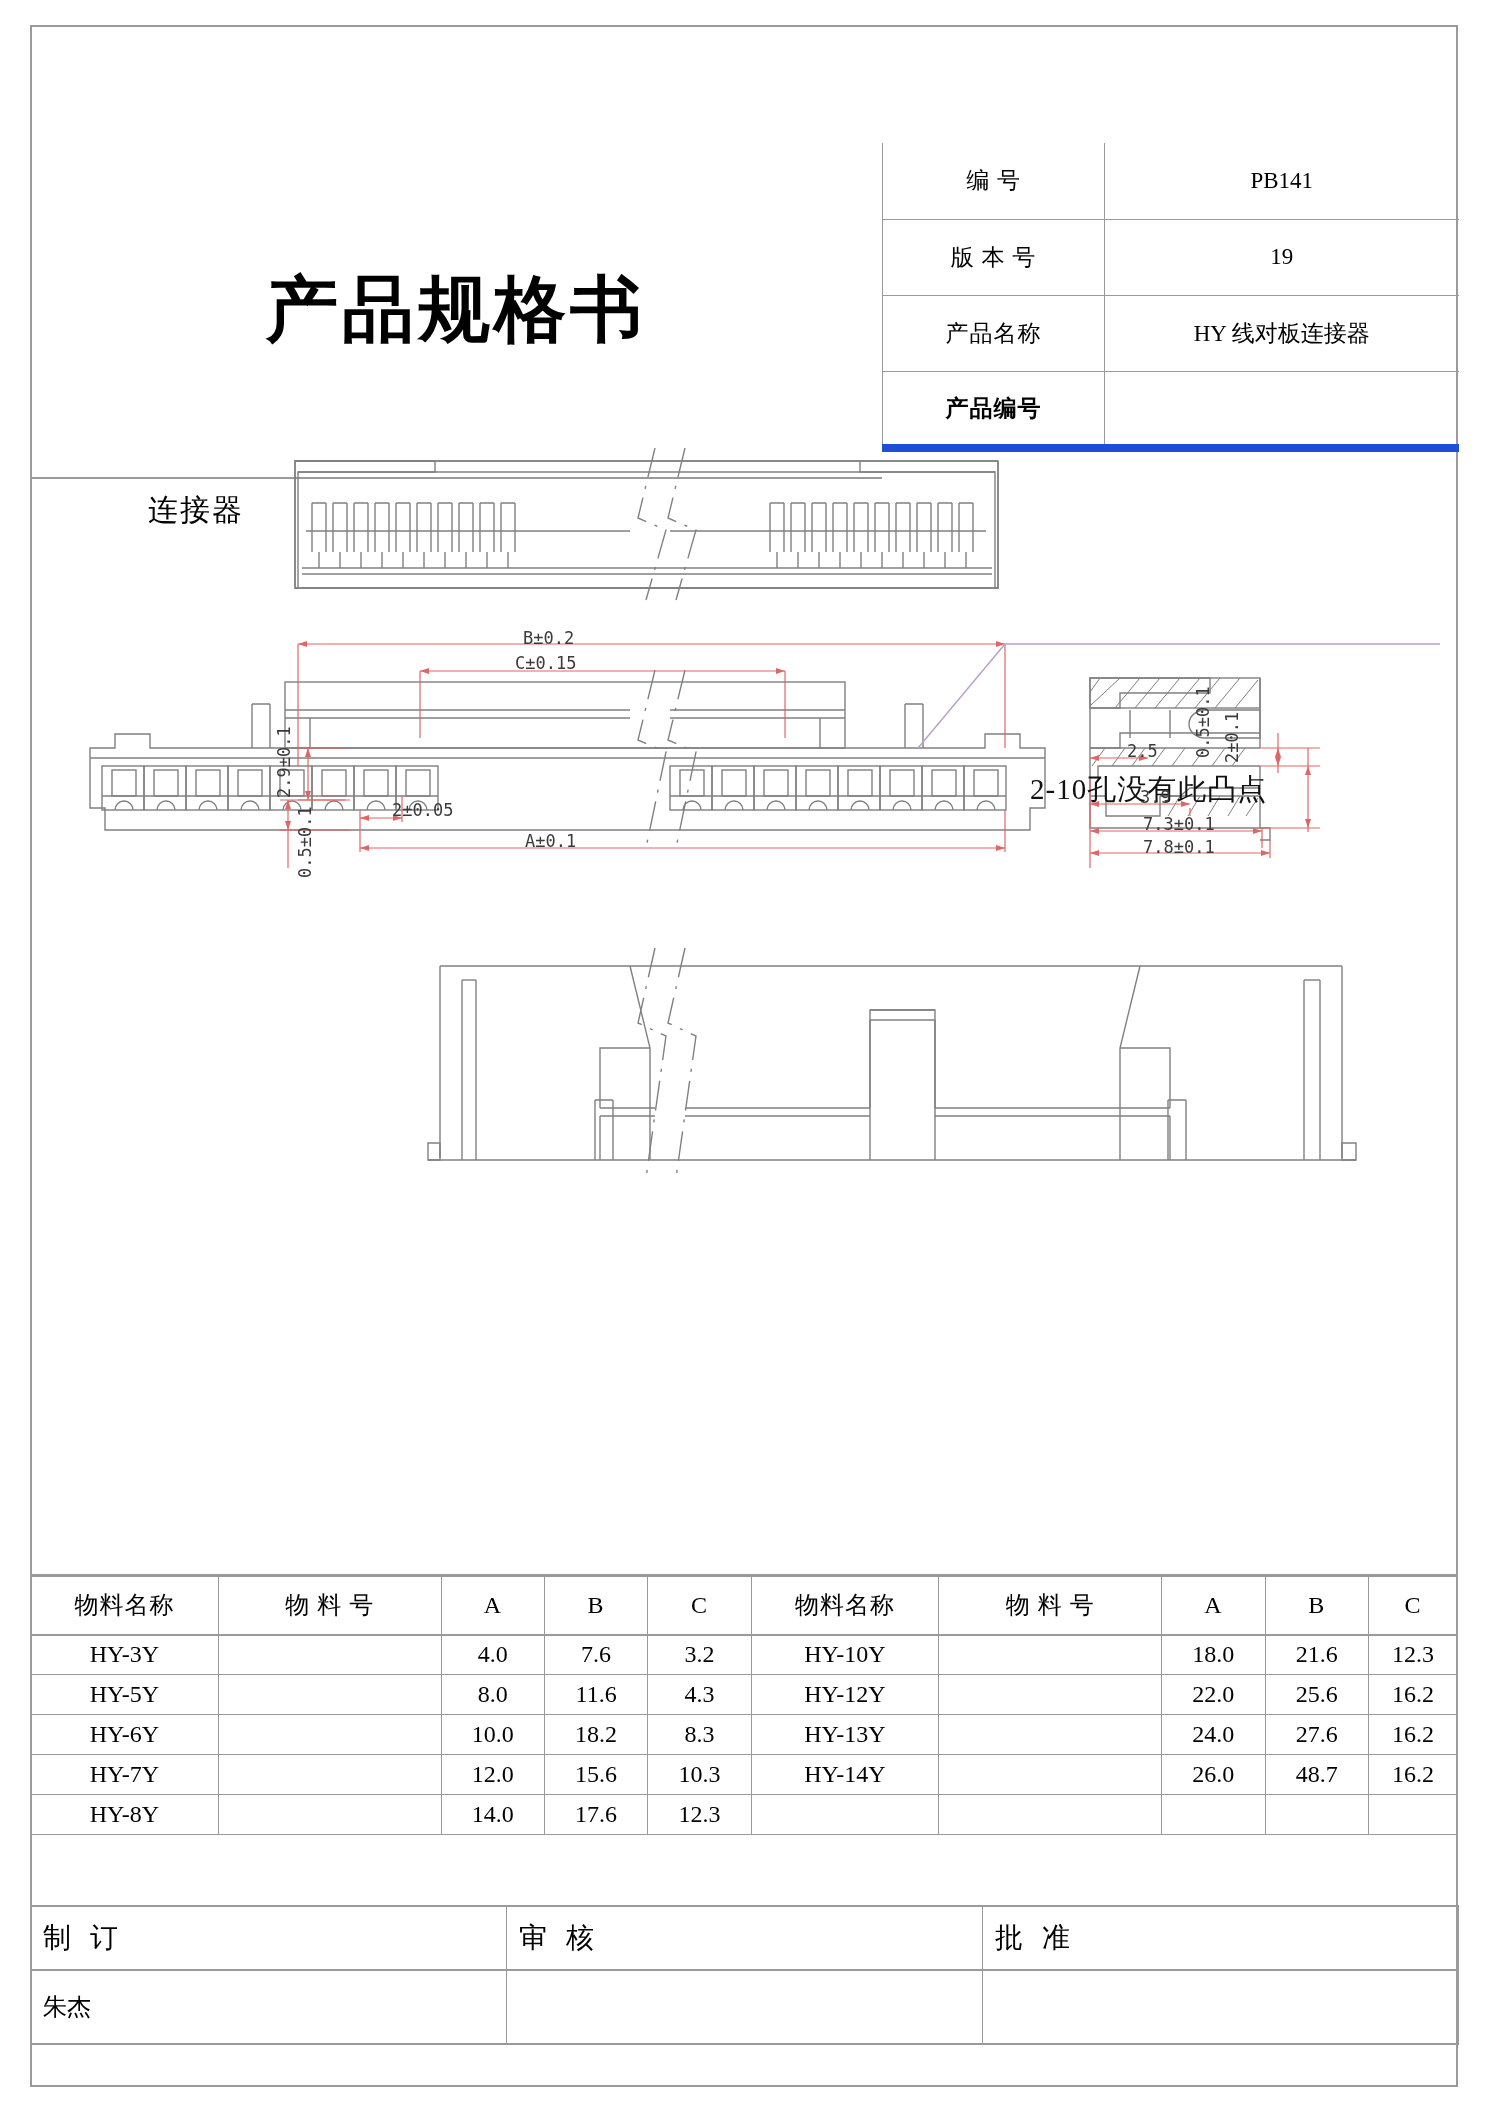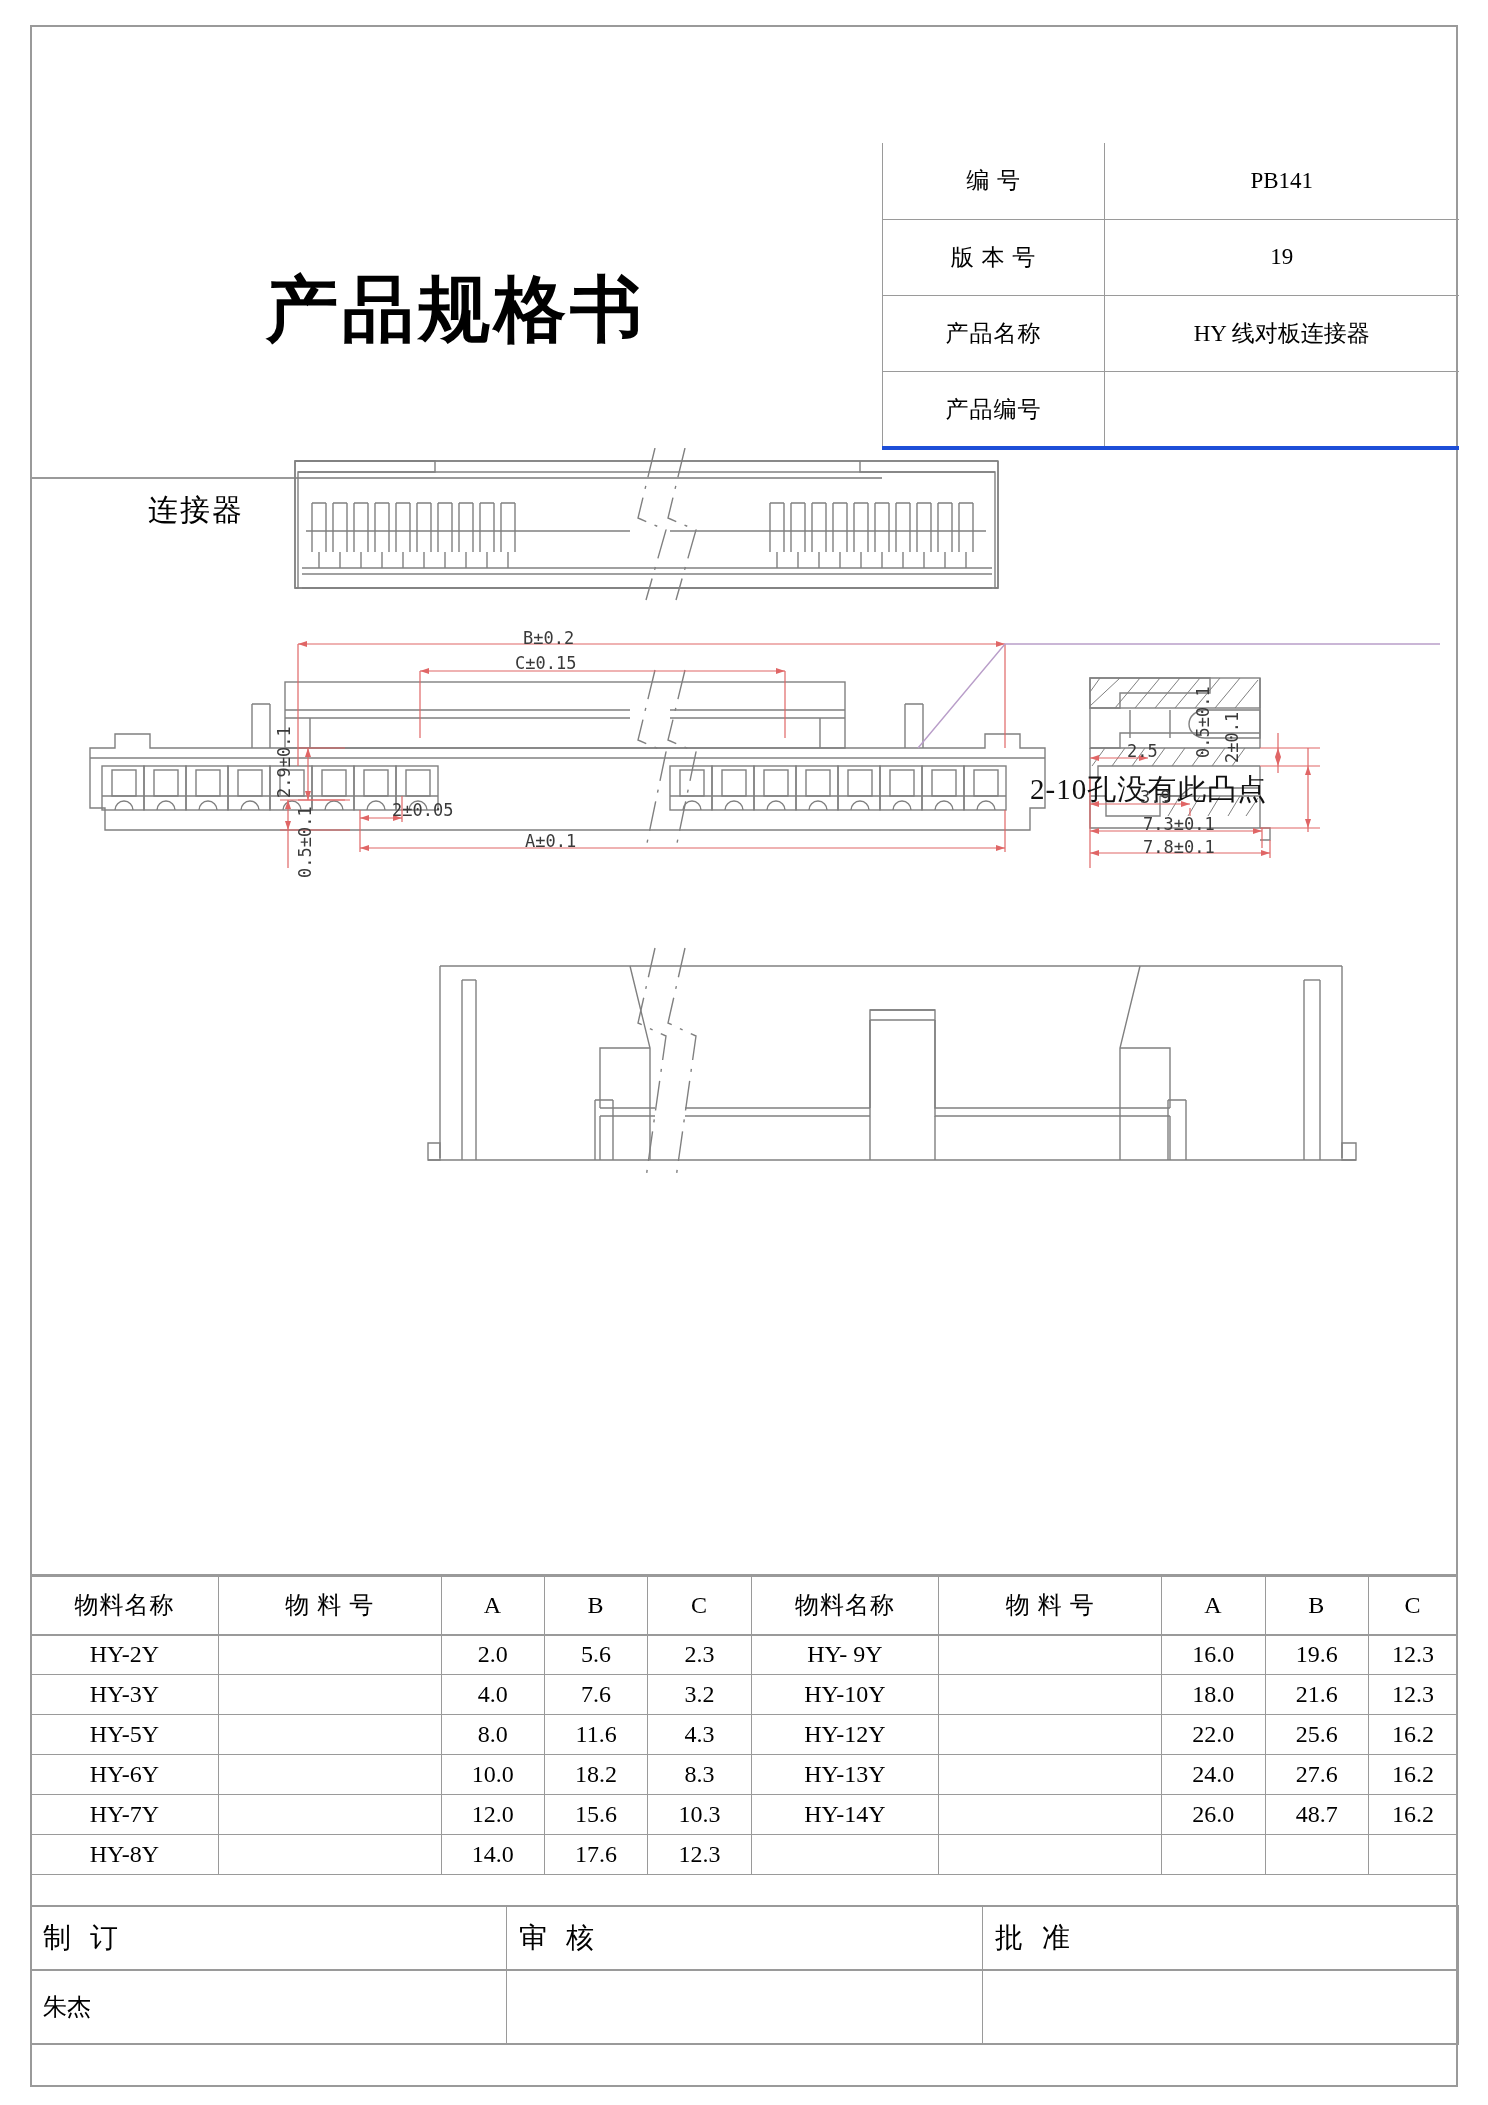--- a/index.html
+++ b/index.html
@@ -60,21 +60,21 @@
   #info-table td {
     border: 1px solid #9a9a9a;
     border-top: none;
     border-right: none;
     text-align: center;
     vertical-align: middle;
     font-size: 23px;
     color: #000;
     padding: 8px;
   }
-  #info-table tr:last-child td { border-bottom: 4px solid #1d4ed8; }
+  #info-table tr:last-child td { border-bottom: 8px solid #1d4ed8; font-weight: bold; }
   #info-table td.lbl {
     width: 222px;
     letter-spacing: 1px;
   }
   #info-table td.val { width: 354px; border-right: none; }
 
   
   #drawing {
     position: absolute;
     left: 30px; top: 448px;
@@ -502,32 +502,20 @@
         <th class="c-abc">C</th>
         <th class="c-name">物料名称</th>
         <th class="c-num">物 料 号</th>
         <th class="c-abc">A</th>
         <th class="c-abc">B</th>
         <th class="c-last">C</th>
       </tr>
     </thead>
     <tbody>
       <tr>
-        <td>HY-2Y</td>
-        <td></td>
-        <td>2.0</td>
-        <td>5.6</td>
-        <td>2.3</td>
-        <td>HY- 9Y</td>
-        <td></td>
-        <td>16.0</td>
-        <td>19.6</td>
-        <td>12.3</td>
-      </tr>
-      <tr>
         <td>HY-3Y</td>
         <td></td>
         <td>4.0</td>
         <td>7.6</td>
         <td>3.2</td>
         <td>HY-10Y</td>
         <td></td>
         <td>18.0</td>
         <td>21.6</td>
         <td>12.3</td>

